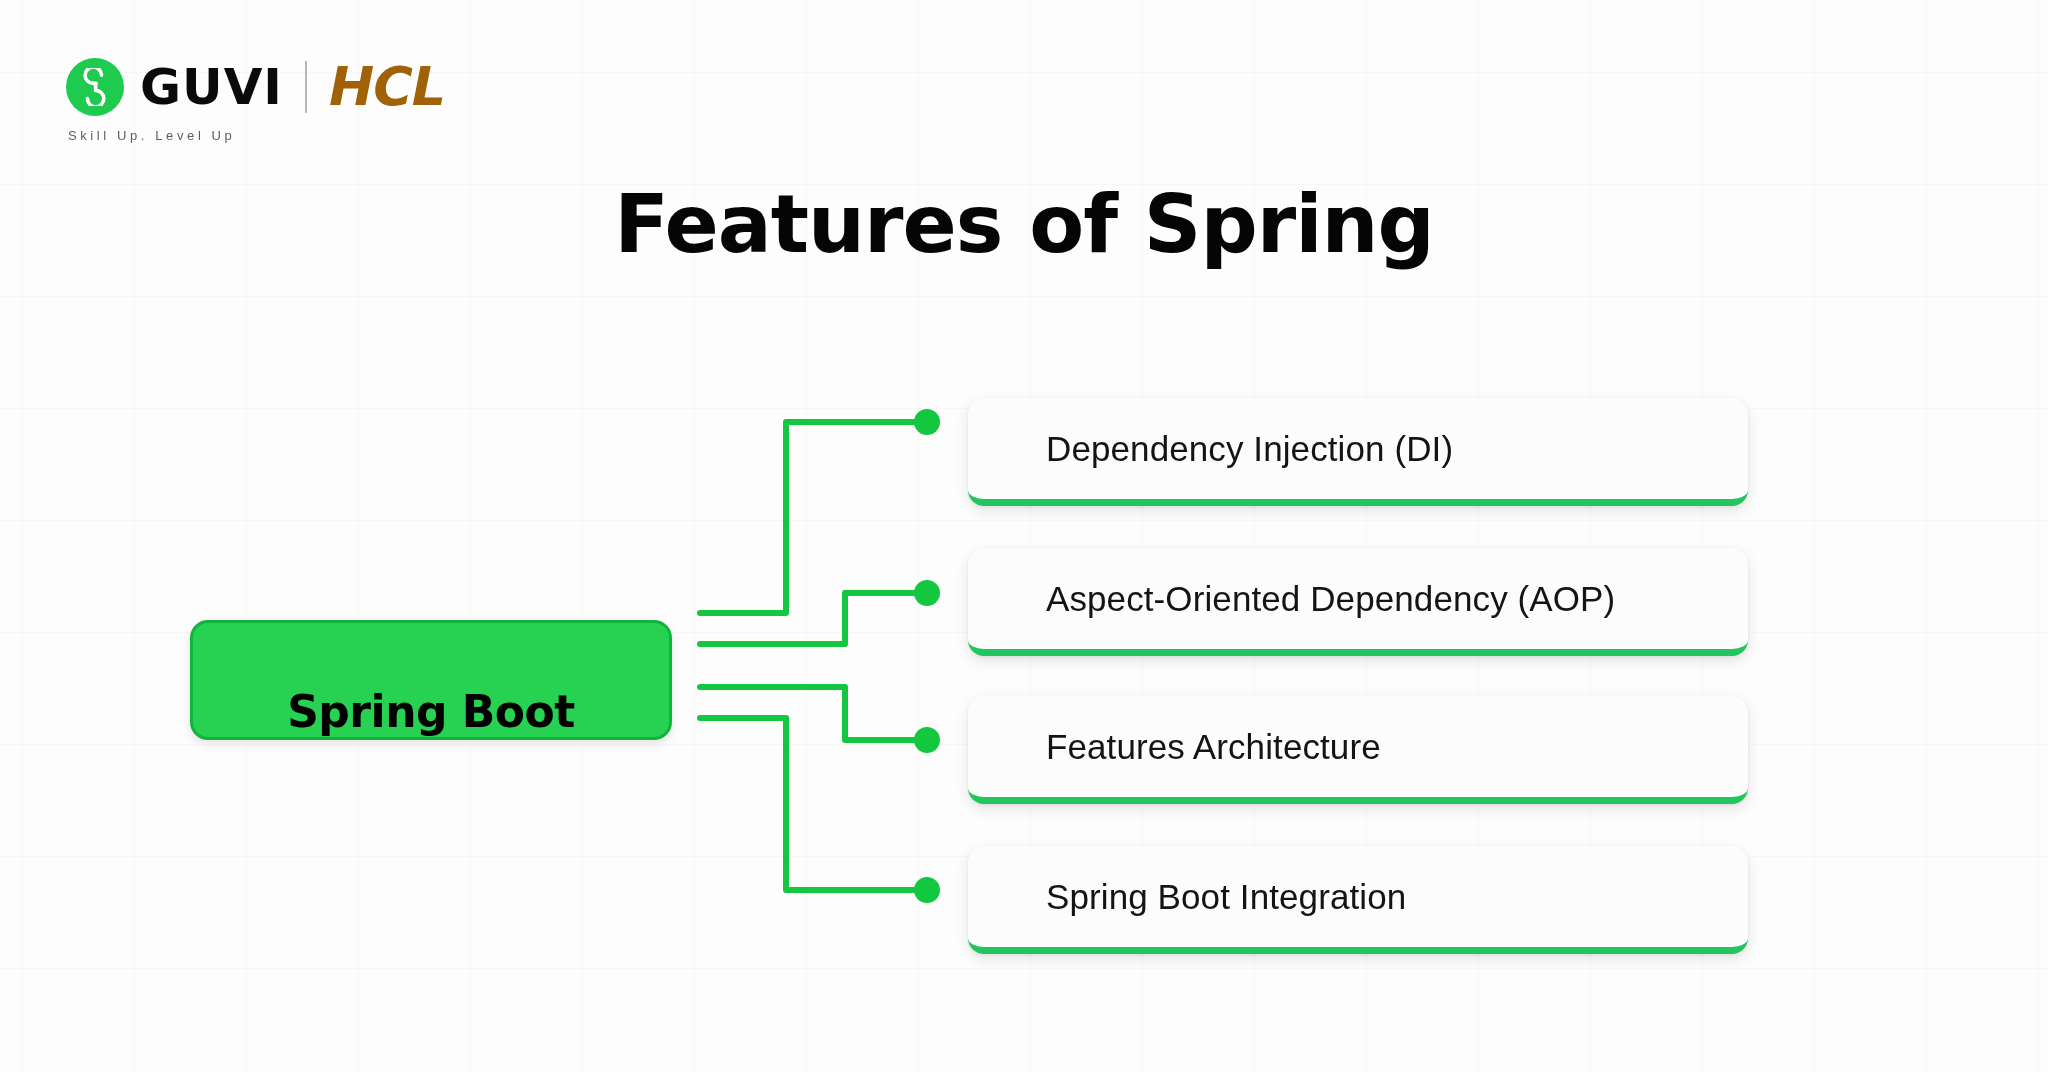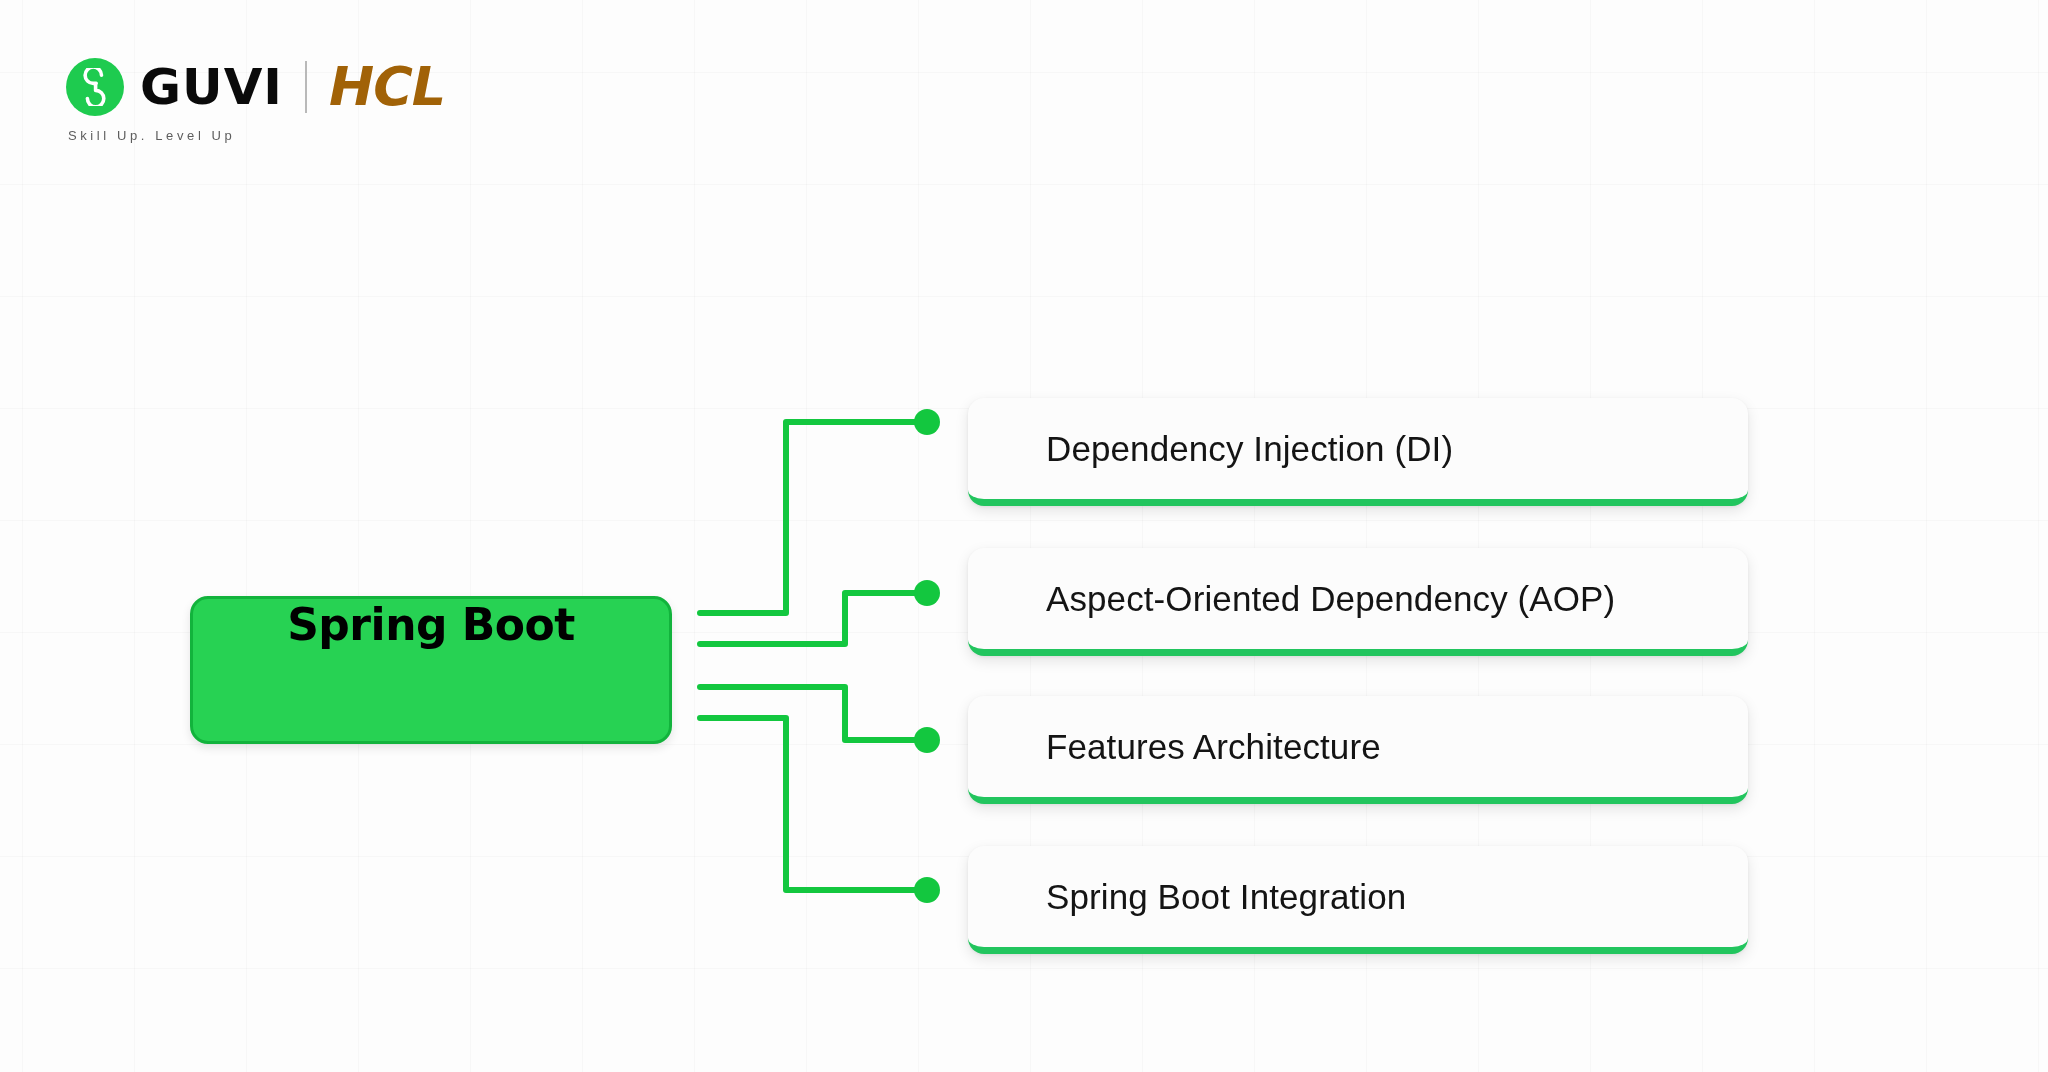--- a/index.html
+++ b/index.html
@@ -113,29 +113,29 @@
     font-weight: 700;
     letter-spacing: -1px;
     color: #050505;
     line-height: 1;
   }
 
   
   #root-node {
     position: absolute;
     left: 190px;
-    top: 596px;
+    top: 620px;
     width: 482px;
-    height: 148px;
+    height: 120px;
     background: #27d253;
     border: 3px solid #12b33c;
     border-radius: 18px;
     box-shadow: 0 4px 10px rgba(0,0,0,0.10);
     display: flex;
-    align-items: flex-start;
+    align-items: flex-end;
     justify-content: center;
     box-sizing: border-box;
   }
 
   #root-node-label {
     font-family: "DejaVu Sans", sans-serif;
     font-size: 44px;
     font-weight: 700;
     color: #000000;
     letter-spacing: -0.5px;
@@ -203,20 +203,21 @@
       <span id="guvi-wordmark">GUVI</span>
 
       <span id="brand-divider"></span>
 
       <span id="hcl-wordmark">HCL</span>
     </div>
 
     <div id="brand-tagline">Skill Up. Level Up</div>
   </div>
 
+  <div id="page-title">Features of Spring</div>
 
   <div id="root-node">
     <span id="root-node-label">Spring Boot</span>
   </div>
 
   <svg id="connectors" viewBox="0 0 2048 1072" preserveAspectRatio="none" aria-hidden="true">
     <g fill="none" stroke="#13c73f" stroke-width="6" stroke-linecap="round" stroke-linejoin="round">
 
       <path d="M 700 613 L 786 613 L 786 422 L 925 422"></path>
 

